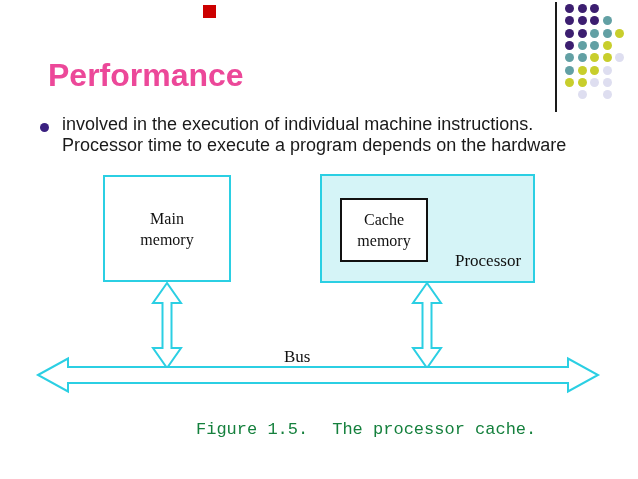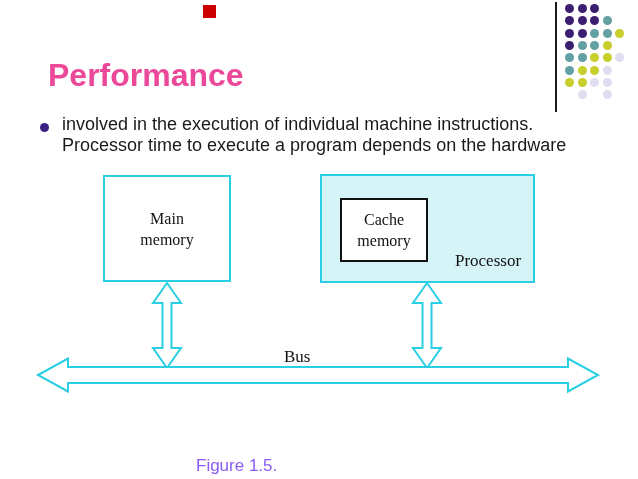--- a/index.html
+++ b/index.html
@@ -66,23 +66,22 @@
   }
   #processor-label {
     left: 428px; top: 220px; width: 120px;
     font-size: 17px; text-align: center; margin-top: 31px;
   }
   #bus-label {
     left: 284px; top: 347px; font-size: 17px;
   }
   #figure-caption {
     left: 196px; top: 420px; font-size: 17px;
-    font-family: Liberation Sans, sans-serif; color: #8b5cf6;
+    font-family: Liberation Mono, monospace; color: #15803d;
     display: flex;
-    margin-top: 36px;
   }
   #figure-caption .caption-text { margin-left: 24px; }
 
   
   #arrow-layer { left: 0; top: 0; width: 638px; height: 479px; }
   .arrow { fill: #ffffff; stroke: #2BCFE3; stroke-width: 2; stroke-linejoin: miter; }
 </style>
 </head>
 <body>
 
@@ -152,15 +151,16 @@
     <div>Cache</div>
     <div>memory</div>
   </div>
 
   <div class="abs diagram-label" id="processor-label">Processor</div>
 
   <div class="abs diagram-label" id="bus-label">Bus</div>
 
   <div class="abs" id="figure-caption">
     <span>Figure 1.5.</span>
+    <span class="caption-text">The processor cache.</span>
   </div>
 
 </div>
 
 </body></html>

